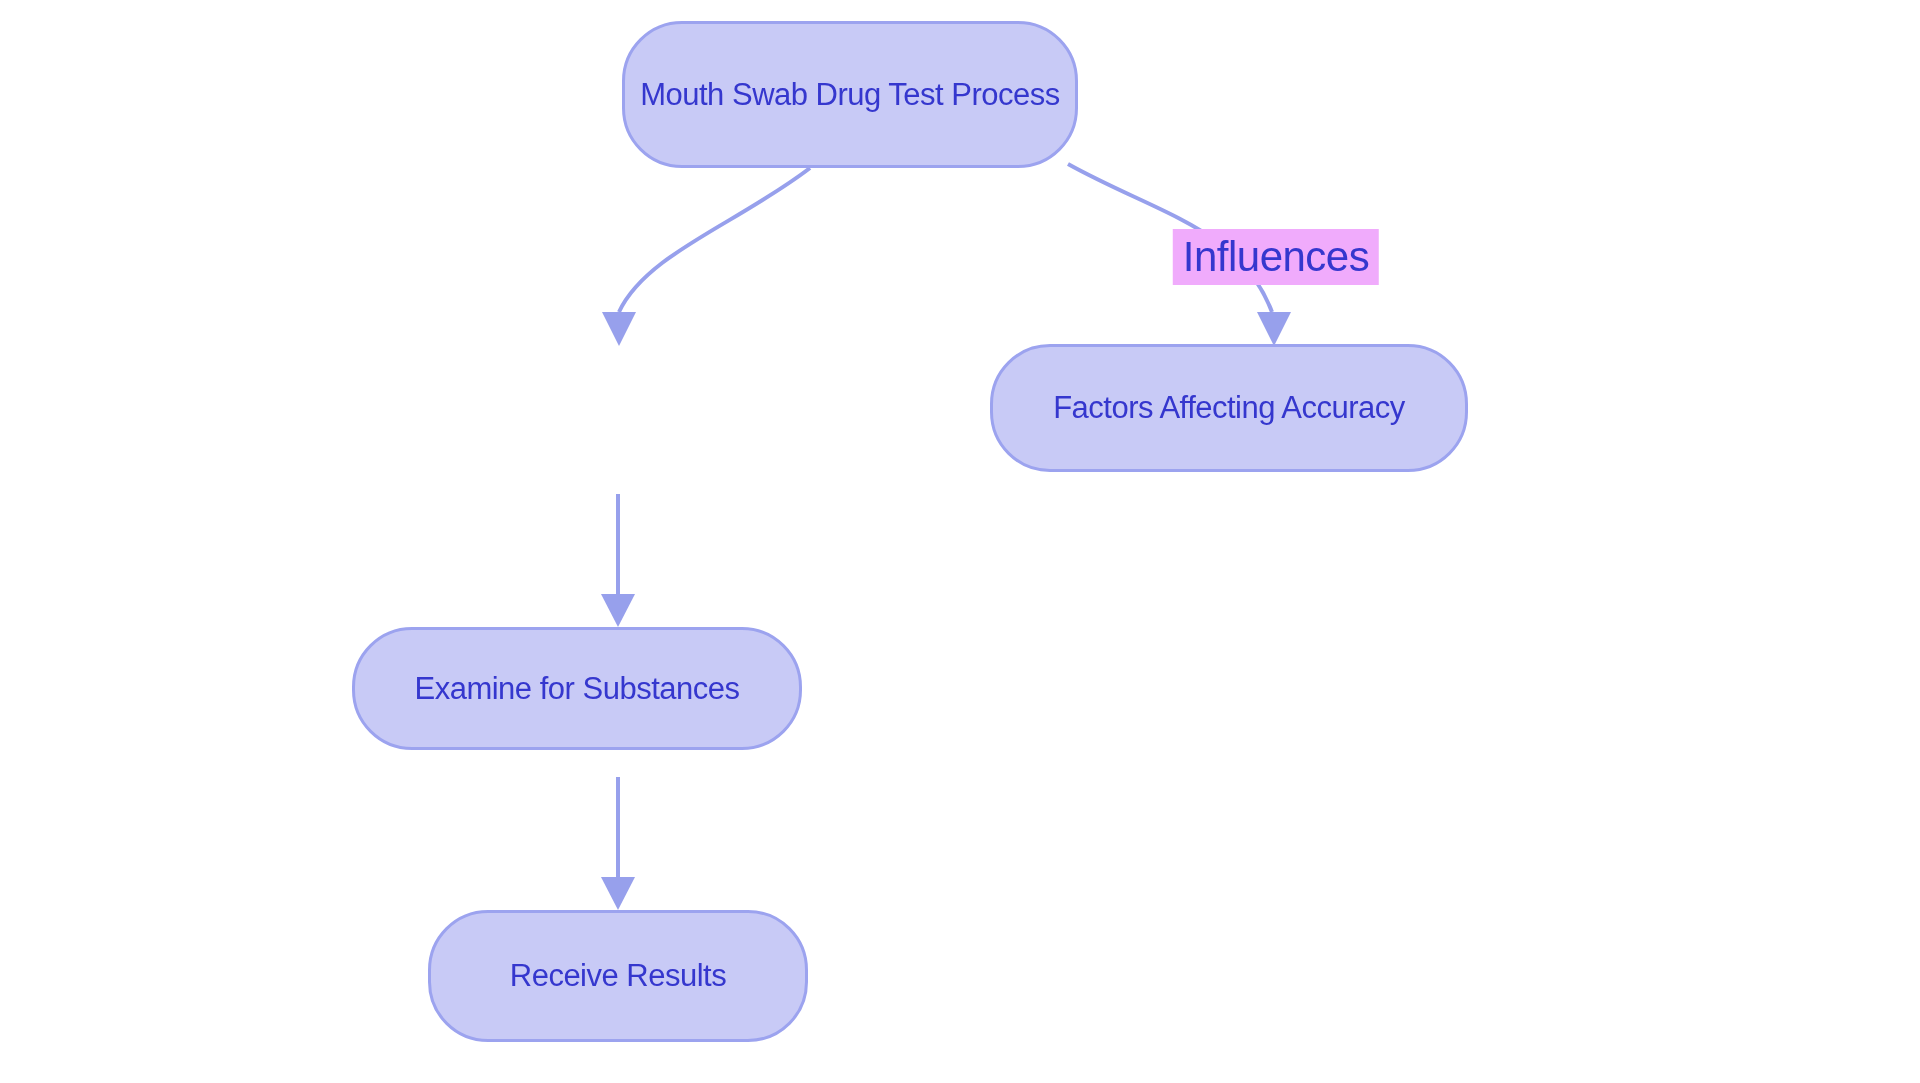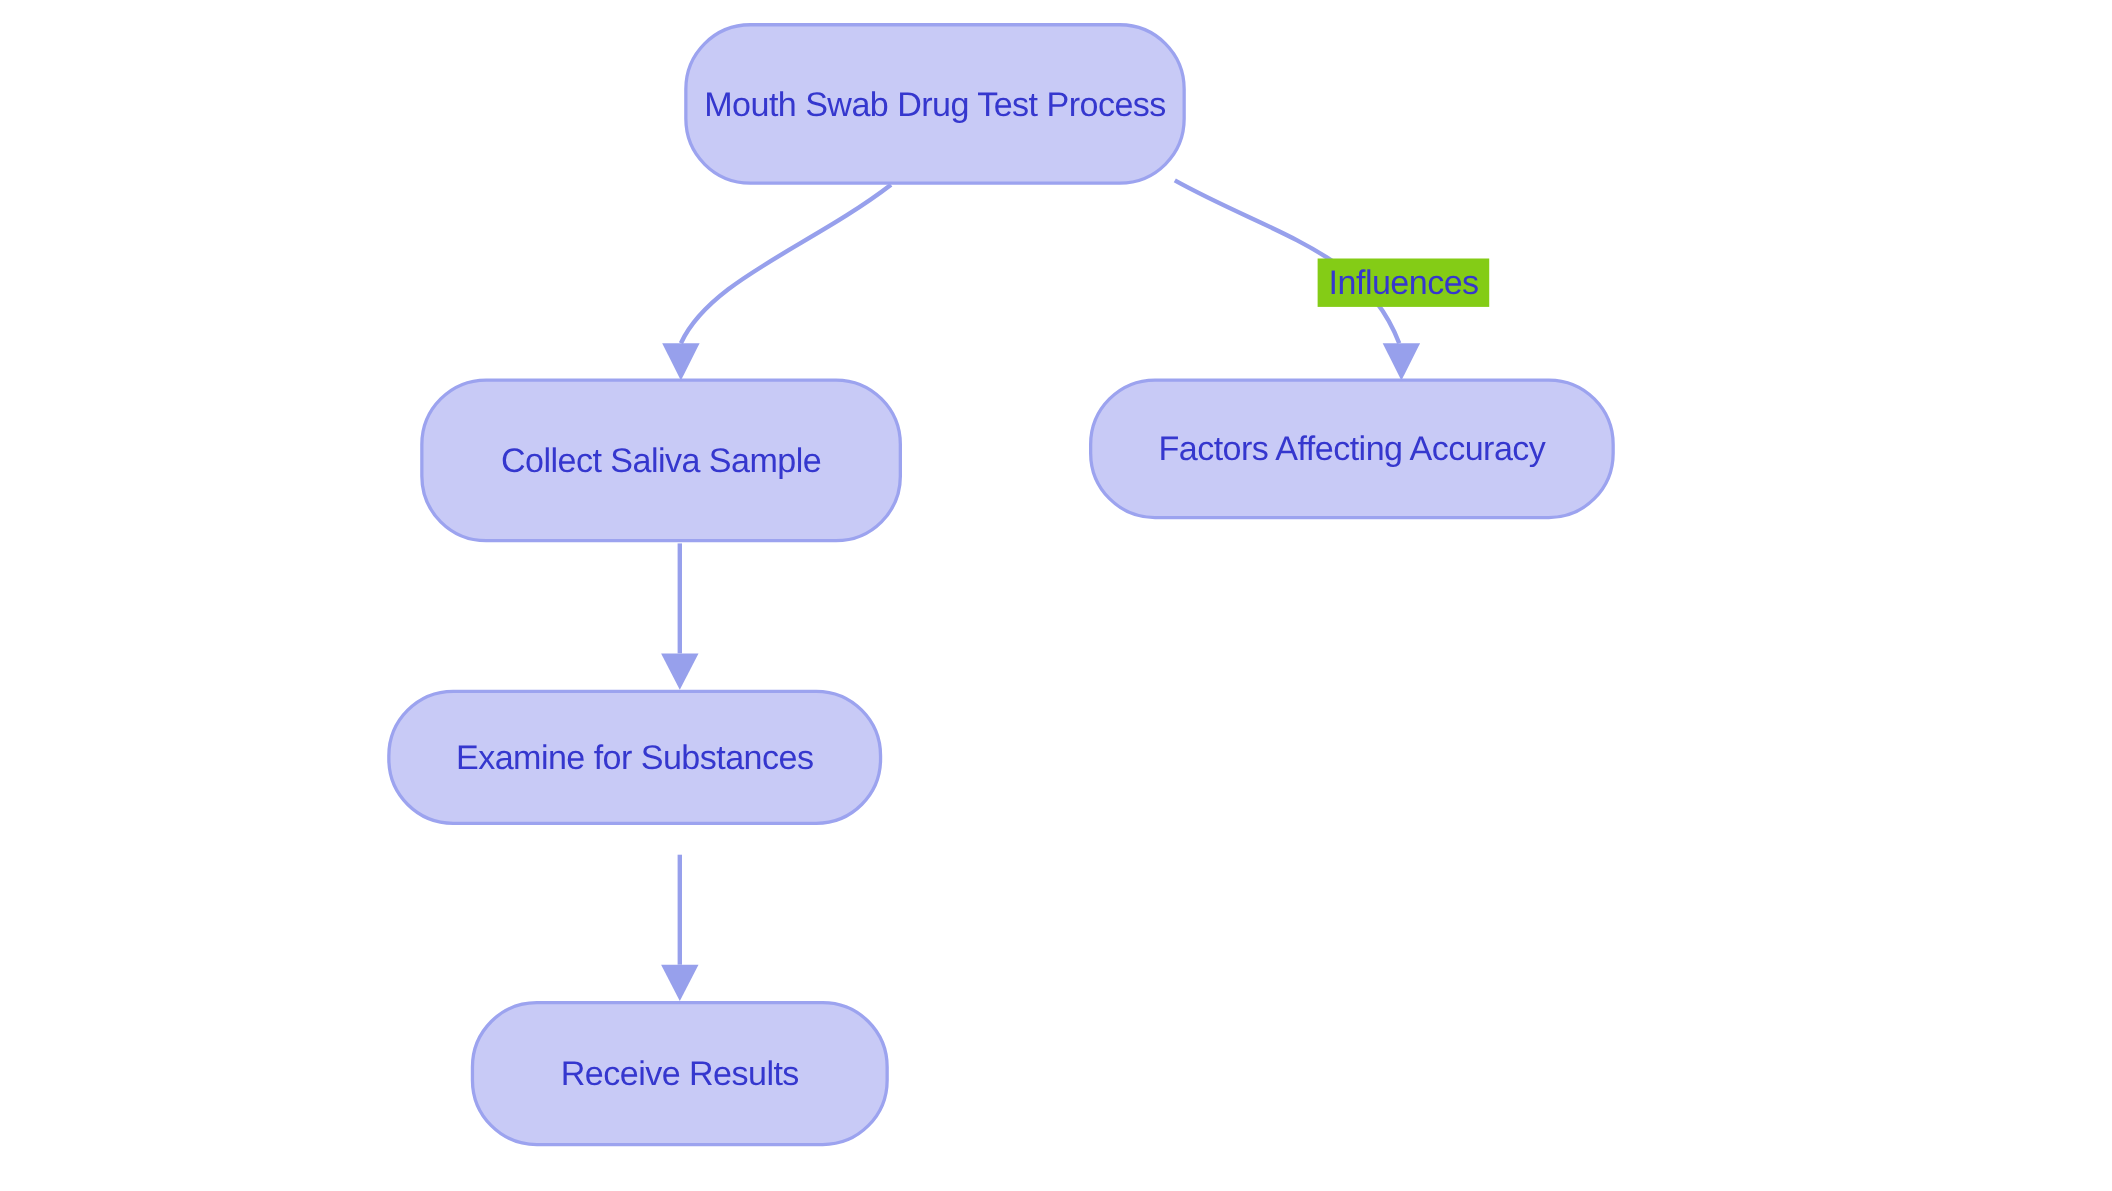--- a/index.html
+++ b/index.html
@@ -43,23 +43,23 @@
     justify-content: center;
     color: #3537CE;
     font-size: 31px;
     letter-spacing: -0.5px;
     line-height: 1.2;
     z-index: 3;
   }
   .edge-label {
     position: absolute;
     transform: translate(-50%, -50%);
-    background: #84cc16;
+    background: #f0abfc;
     color: #3537CE;
-    font-size: 31px;
+    font-size: 42px;
     letter-spacing: -0.5px;
     padding: 4px 10px;
     white-space: nowrap;
     z-index: 2;
   }
 </style>
 </head>
 <body>
 
 <div id="canvas">
@@ -84,21 +84,20 @@
     <g>
       <path class="edge-path" d="M 618 777 L 618 877"></path>
       <polygon class="arrowhead" points="601,877 635,877 618,910"></polygon>
     </g>
   </svg>
 
   <div class="edge-label" style="left:1276px; top:257px;">Influences</div>
 
   <div class="node" style="left:622px; top:21px; width:456px; height:147px;">Mouth Swab Drug Test Process</div>
 
-  <div class="node" style="left:382px; top:344px; width:438px; height:149px;">Collect Saliva Sample</div>
 
   <div class="node" style="left:990px; top:344px; width:478px; height:128px;">Factors Affecting Accuracy</div>
 
   <div class="node" style="left:352px; top:627px; width:450px; height:123px;">Examine for Substances</div>
 
   <div class="node" style="left:428px; top:910px; width:380px; height:132px;">Receive Results</div>
 
 </div>
 
 </body></html>

